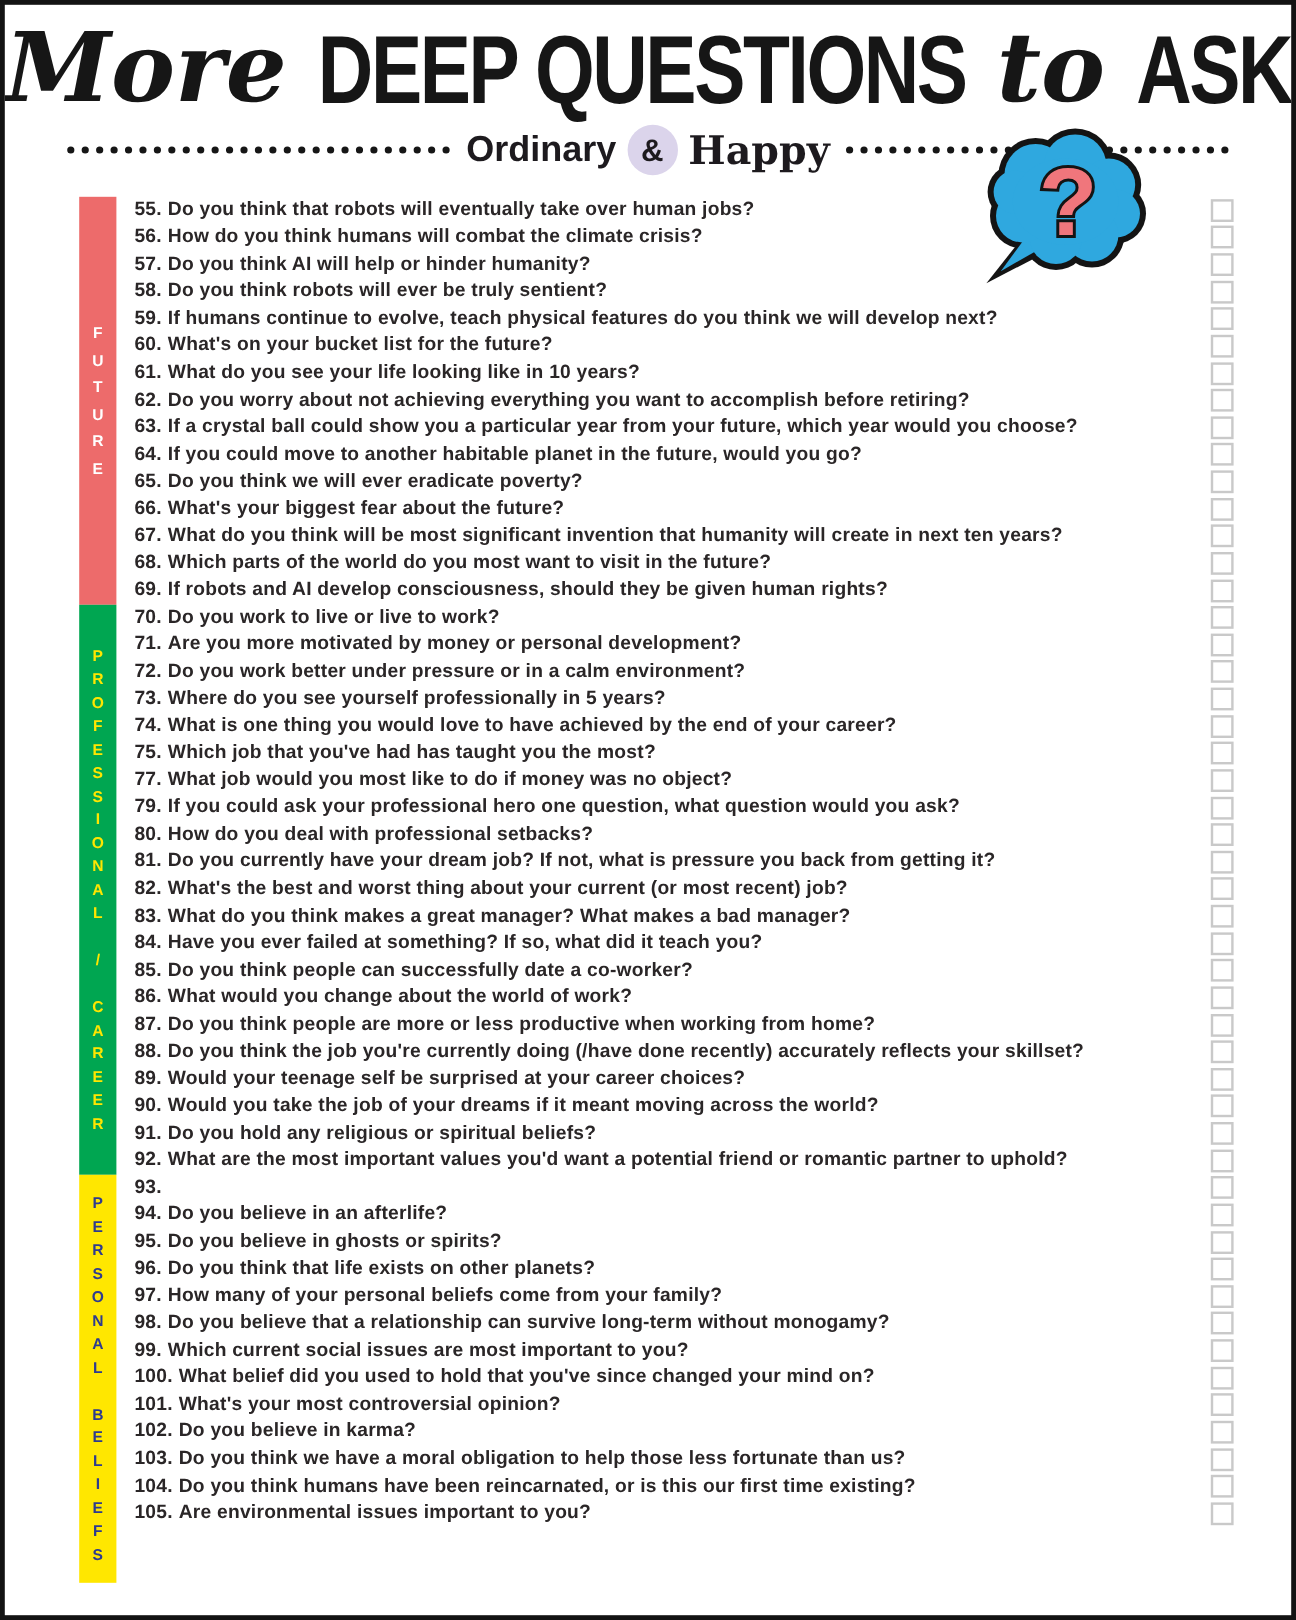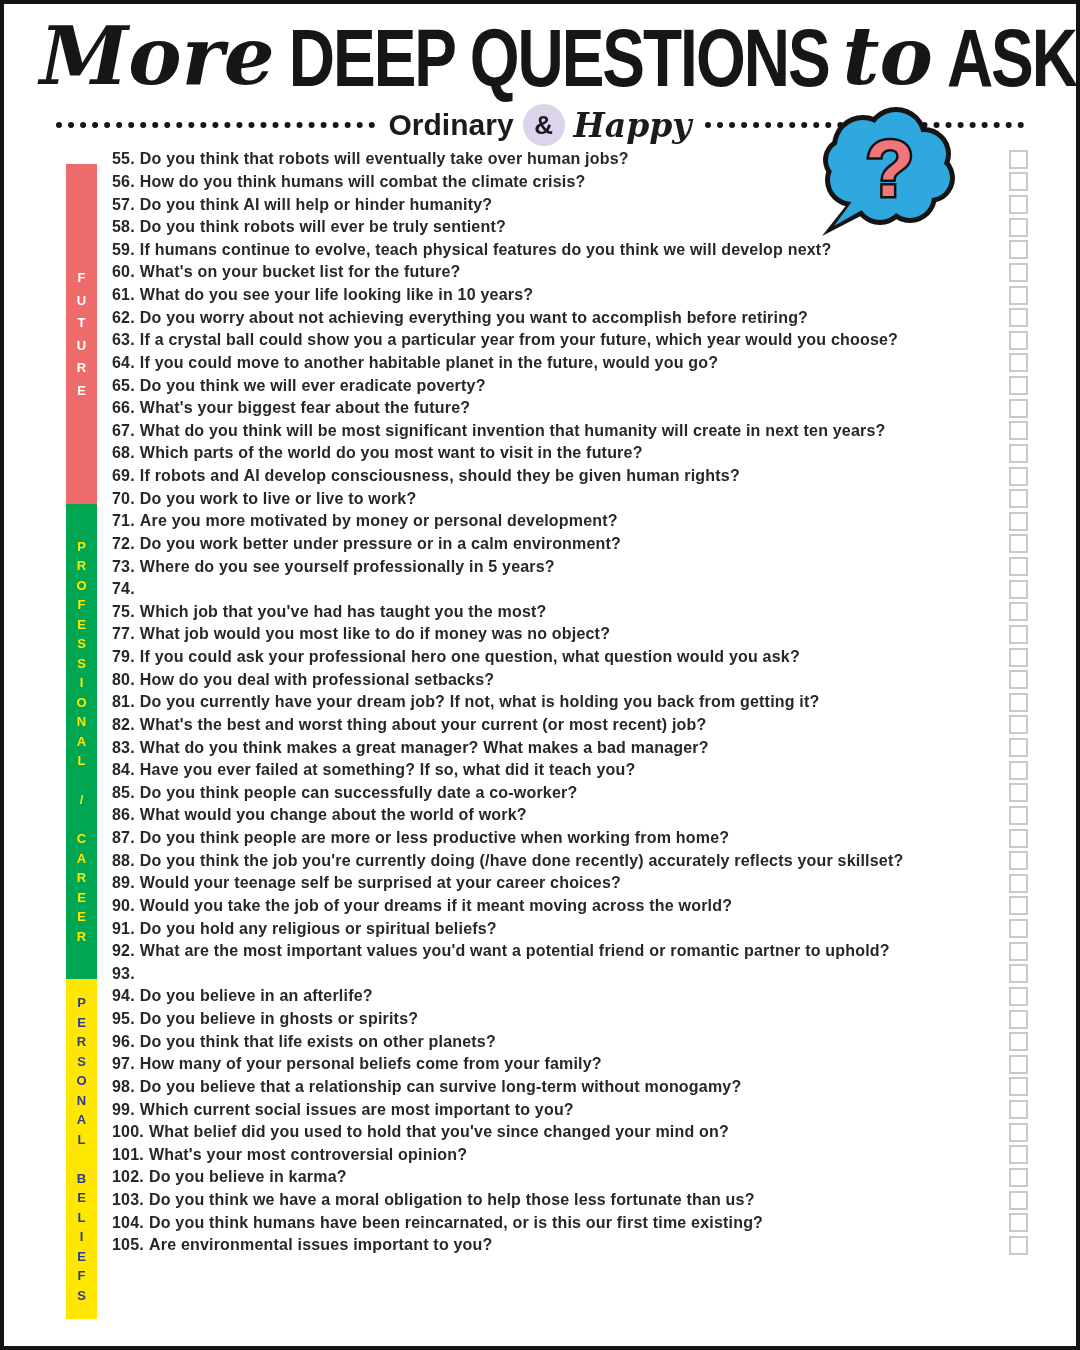--- a/index.html
+++ b/index.html
@@ -1,33 +1,33 @@
 <!DOCTYPE html>
 <html><head>
 <meta charset="utf-8">
 <style>
   html,body{margin:0;padding:0;background:#888;}
   .page{position:relative;width:1080px;height:1350px;background:#fff;border:4px solid #131313;
         box-sizing:border-box;font-family:"Liberation Sans",sans-serif;overflow:hidden;margin:0 auto;}
   
   .header{position:absolute;top:12px;left:0;right:0;}
-  .title-line{display:flex;align-items:baseline;justify-content:flex-end;gap:14px;white-space:nowrap;color:#161616;}
+  .title-line{display:flex;align-items:baseline;justify-content:space-between;gap:14px;white-space:nowrap;color:#161616;}
   .script{font-family:"DejaVu Serif",serif;font-style:italic;font-weight:bold;font-size:80px;line-height:1;}
   .title-block{font-weight:900;font-size:64px;letter-spacing:-2px;line-height:1;display:inline-block;
                transform:scaleY(1.26);transform-origin:50% 75%;}
   .brand-line{display:flex;align-items:center;margin-top:8px;padding:0 52px;gap:14px;}
   .dots{flex:1;height:0;border-top:6px dotted #161616;}
   .brand{display:flex;align-items:center;gap:9px;color:#1d1a1e;}
   .brand-ordinary{font-weight:bold;font-size:30px;}
   .brand-amp{width:42px;height:42px;border-radius:50%;background:#dbd4eb;display:flex;align-items:center;
              justify-content:center;font-weight:bold;font-size:26px;}
-  .brand-happy{font-family:"DejaVu Serif",serif;font-style:italic;font-weight:bold;font-size:33px;}
+  .brand-happy{font-family:"DejaVu Serif",serif;font-weight:bold;font-size:33px;}
   .bubble{position:absolute;left:812px;top:102px;z-index:5;}
   
-  .list{position:absolute;left:108px;top:144px;width:916px;}
+  .list{position:absolute;left:108px;top:160px;width:916px;}
   .row{display:flex;align-items:center;height:22.64px;font-weight:bold;font-size:16px;color:#2a2627;
        letter-spacing:.2px;white-space:nowrap;}
   .q-num{margin-right:5px;}
   .checkbox{margin-left:auto;width:15px;height:15px;border:2px solid #c9c9c9;background:#fff;flex:0 0 auto;cursor:pointer;}
   
   .bar{position:absolute;left:62px;width:31px;display:flex;align-items:center;justify-content:center;}
   .bar-letters{display:flex;flex-direction:column;align-items:center;width:100%;}
   .bar-letter{font-weight:bold;font-size:13px;line-height:1;display:flex;align-items:center;justify-content:center;}
 </style>
 </head>
@@ -172,20 +172,21 @@
       <span class="q-text">Do you work better under pressure or in a calm environment?</span>
       <span class="checkbox"></span>
     </div>
       <div class="row">
       <span class="q-num">73.</span>
       <span class="q-text">Where do you see yourself professionally in 5 years?</span>
       <span class="checkbox"></span>
     </div>
       <div class="row">
       <span class="q-num">74.</span>
+      <span class="q-text">What is one thing you would love to have achieved by the end of your career?</span>
       <span class="checkbox"></span>
     </div>
       <div class="row">
       <span class="q-num">75.</span>
       <span class="q-text">Which job that you've had has taught you the most?</span>
       <span class="checkbox"></span>
     </div>
       <div class="row">
       <span class="q-num">77.</span>
       <span class="q-text">What job would you most like to do if money was no object?</span>
@@ -196,21 +197,21 @@
       <span class="q-text">If you could ask your professional hero one question, what question would you ask?</span>
       <span class="checkbox"></span>
     </div>
       <div class="row">
       <span class="q-num">80.</span>
       <span class="q-text">How do you deal with professional setbacks?</span>
       <span class="checkbox"></span>
     </div>
       <div class="row">
       <span class="q-num">81.</span>
-      <span class="q-text">Do you currently have your dream job? If not, what is holding you back from getting it?</span>
+      <span class="q-text">Do you currently have your dream job? If not, what is pressure you back from getting it?</span>
       <span class="checkbox"></span>
     </div>
       <div class="row">
       <span class="q-num">82.</span>
       <span class="q-text">What's the best and worst thing about your current (or most recent) job?</span>
       <span class="checkbox"></span>
     </div>
       <div class="row">
       <span class="q-num">83.</span>
       <span class="q-text">What do you think makes a great manager? What makes a bad manager?</span>

